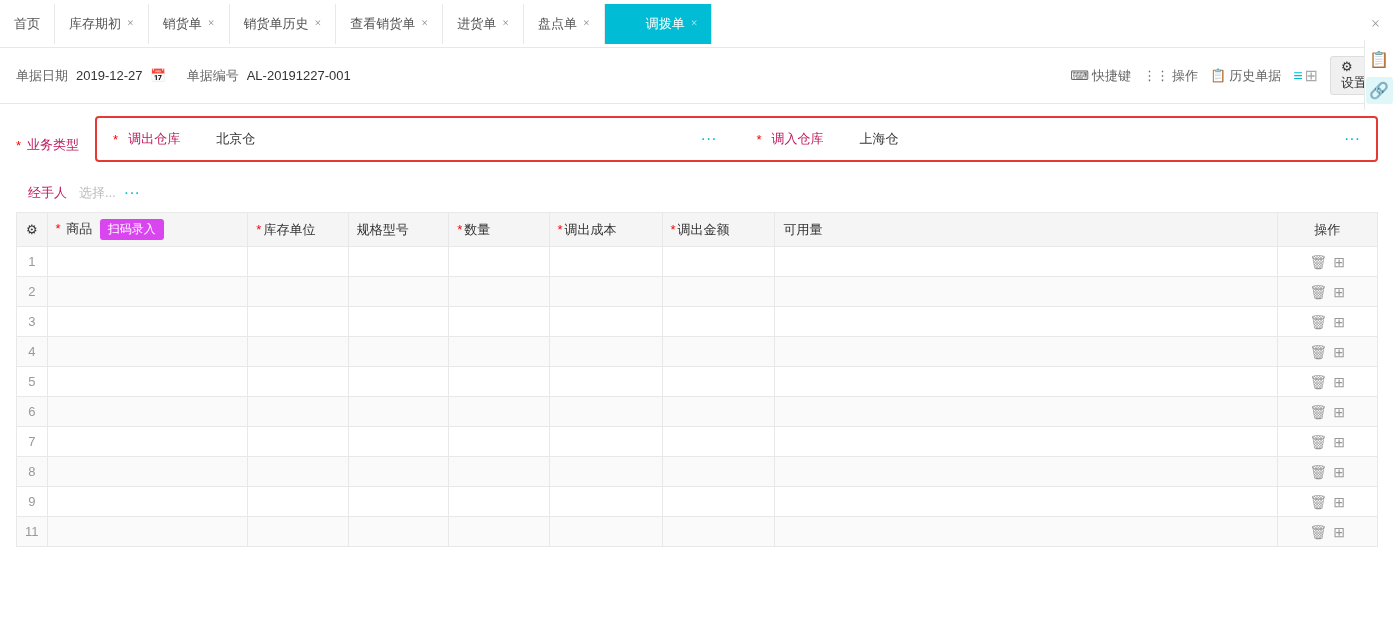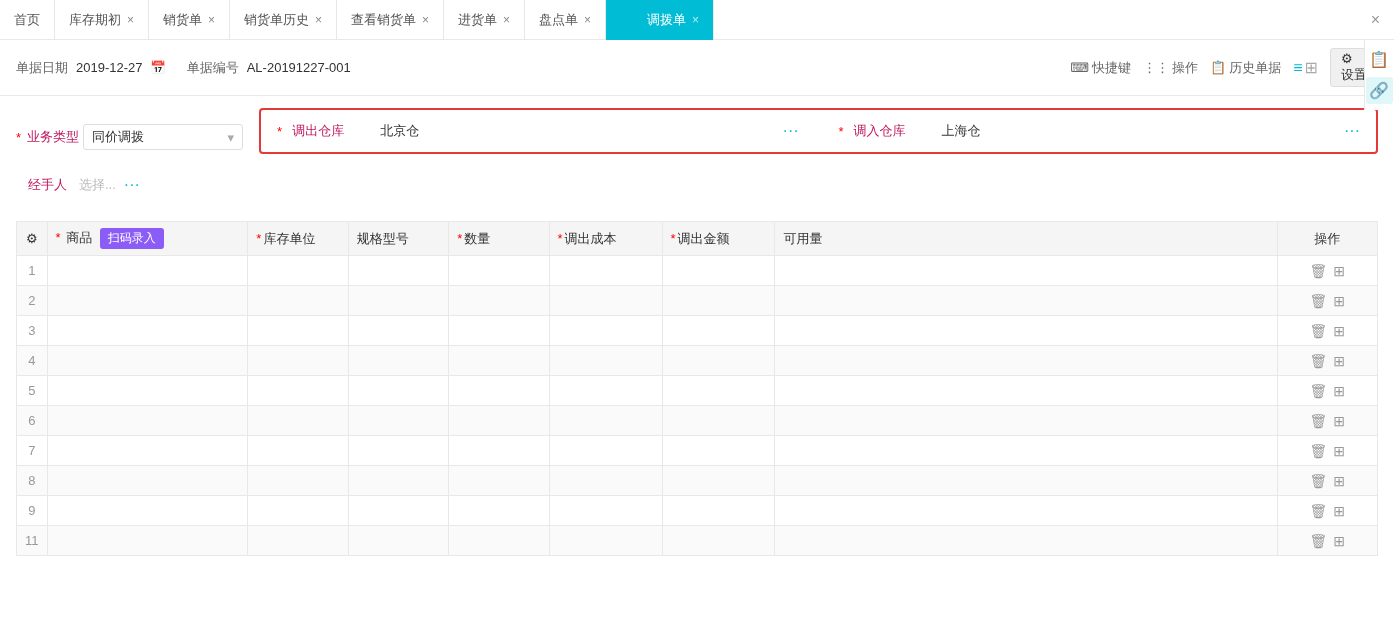--- a/index.html
+++ b/index.html
@@ -1,21 +1,21 @@
 <!DOCTYPE html>
 <html><head>
   <meta charset="utf-8">
   <style>
     * { box-sizing: border-box; margin: 0; padding: 0; }
     body { font-family: -apple-system, 'PingFang SC', 'Microsoft YaHei', sans-serif; font-size: 13px; background: #fff; color: #333; }
 
     
     .tab-bar {
       display: flex; align-items: center; border-bottom: 1px solid #e8e8e8;
-      background: #fff; padding: 0 0 0 0; height: 40px;
+      background: #fff; padding: 0 0 0 0; height: 48px; font-family: Liberation Serif, serif;
     }
     .tab-item {
       display: flex; align-items: center; padding: 0 14px; height: 40px;
       cursor: pointer; color: #555; font-size: 13px; white-space: nowrap;
       border-right: 1px solid #e8e8e8; position: relative;
     }
     .tab-item.active {
       background: #00bcd4; color: #fff; padding-left: 41px;
     }
     .tab-item .close-icon {
@@ -61,37 +61,37 @@
 
     
     .highlight-panel {
       border: 2px solid #e53935; border-radius: 4px; padding: 12px 16px;
       margin-bottom: 12px; display: flex; align-items: center; gap: 40px;
     }
     .panel-field { display: flex; align-items: center; gap: 8px; flex: 1; }
     .panel-field-value { color: #333; font-weight: 500; flex: 1; margin-left: 28px; }
 
     
-    .form-row2 { display: flex; align-items: flex-end; gap: 16px; margin-bottom: 27px; }
+    .form-row2 { display: flex; align-items: flex-end; gap: 16px; margin-bottom: 10px; }
 
     
     .data-table { width: 100%; border-collapse: collapse; font-size: 13px; }
     .data-table th {
       background: #f5f5f5; border: 1px solid #e8e8e8; padding: 6px 8px;
       text-align: left; font-weight: normal; color: #333; white-space: nowrap;
     }
     .data-table td {
       border: 1px solid #e8e8e8; padding: 4px 8px; height: 30px; color: #333;
     }
     .data-table tr:nth-child(even) td { background: #fafafa; }
     .data-table .row-num { color: #999; text-align: center; width: 30px; }
     .data-table .subtotal td { background: #fff8e1 !important; font-weight: 500; }
     .required-col { color: red; margin-right: 2px; }
     .scan-btn {
-      background: #8b5cf6; color: #fff; border: none; border-radius: 3px;
+      background: #d946ef; color: #fff; border: none; border-radius: 3px;
       padding: 2px 8px; cursor: pointer; font-size: 12px; margin-left: 4px;
     }
     .op-icon { cursor: pointer; color: #999; font-size: 14px; }
     .op-cell { display: flex; align-items: center; gap: 6px; justify-content: center; }
 
     
     .right-sidebar {
       position: fixed; right: 0; top: 40px; width: 30px; background: #fff;
       border-left: 1px solid #e8e8e8; display: flex; flex-direction: column;
       align-items: center; gap: 4px; padding: 6px 0;
@@ -173,24 +173,20 @@
     </button>
   </div>
 </div>
 
 <div class="main-content">
 
   <div class="form-row">
     <div class="form-field">
       <span class="required-star">*</span>
       <span class="field-label">业务类型</span>
-      <div class="select-wrapper">
-        <span>同价调拨</span>
-        <span class="arrow">▾</span>
-      </div>
     </div>
 
     <div class="highlight-panel" style="flex:1;">
       <div class="panel-field">
         <span class="required-star">*</span>
         <span class="field-label">调出仓库</span>
         <span class="panel-field-value">北京仓</span>
         <span class="ellipsis-btn">···</span>
       </div>
       <div class="panel-field">

